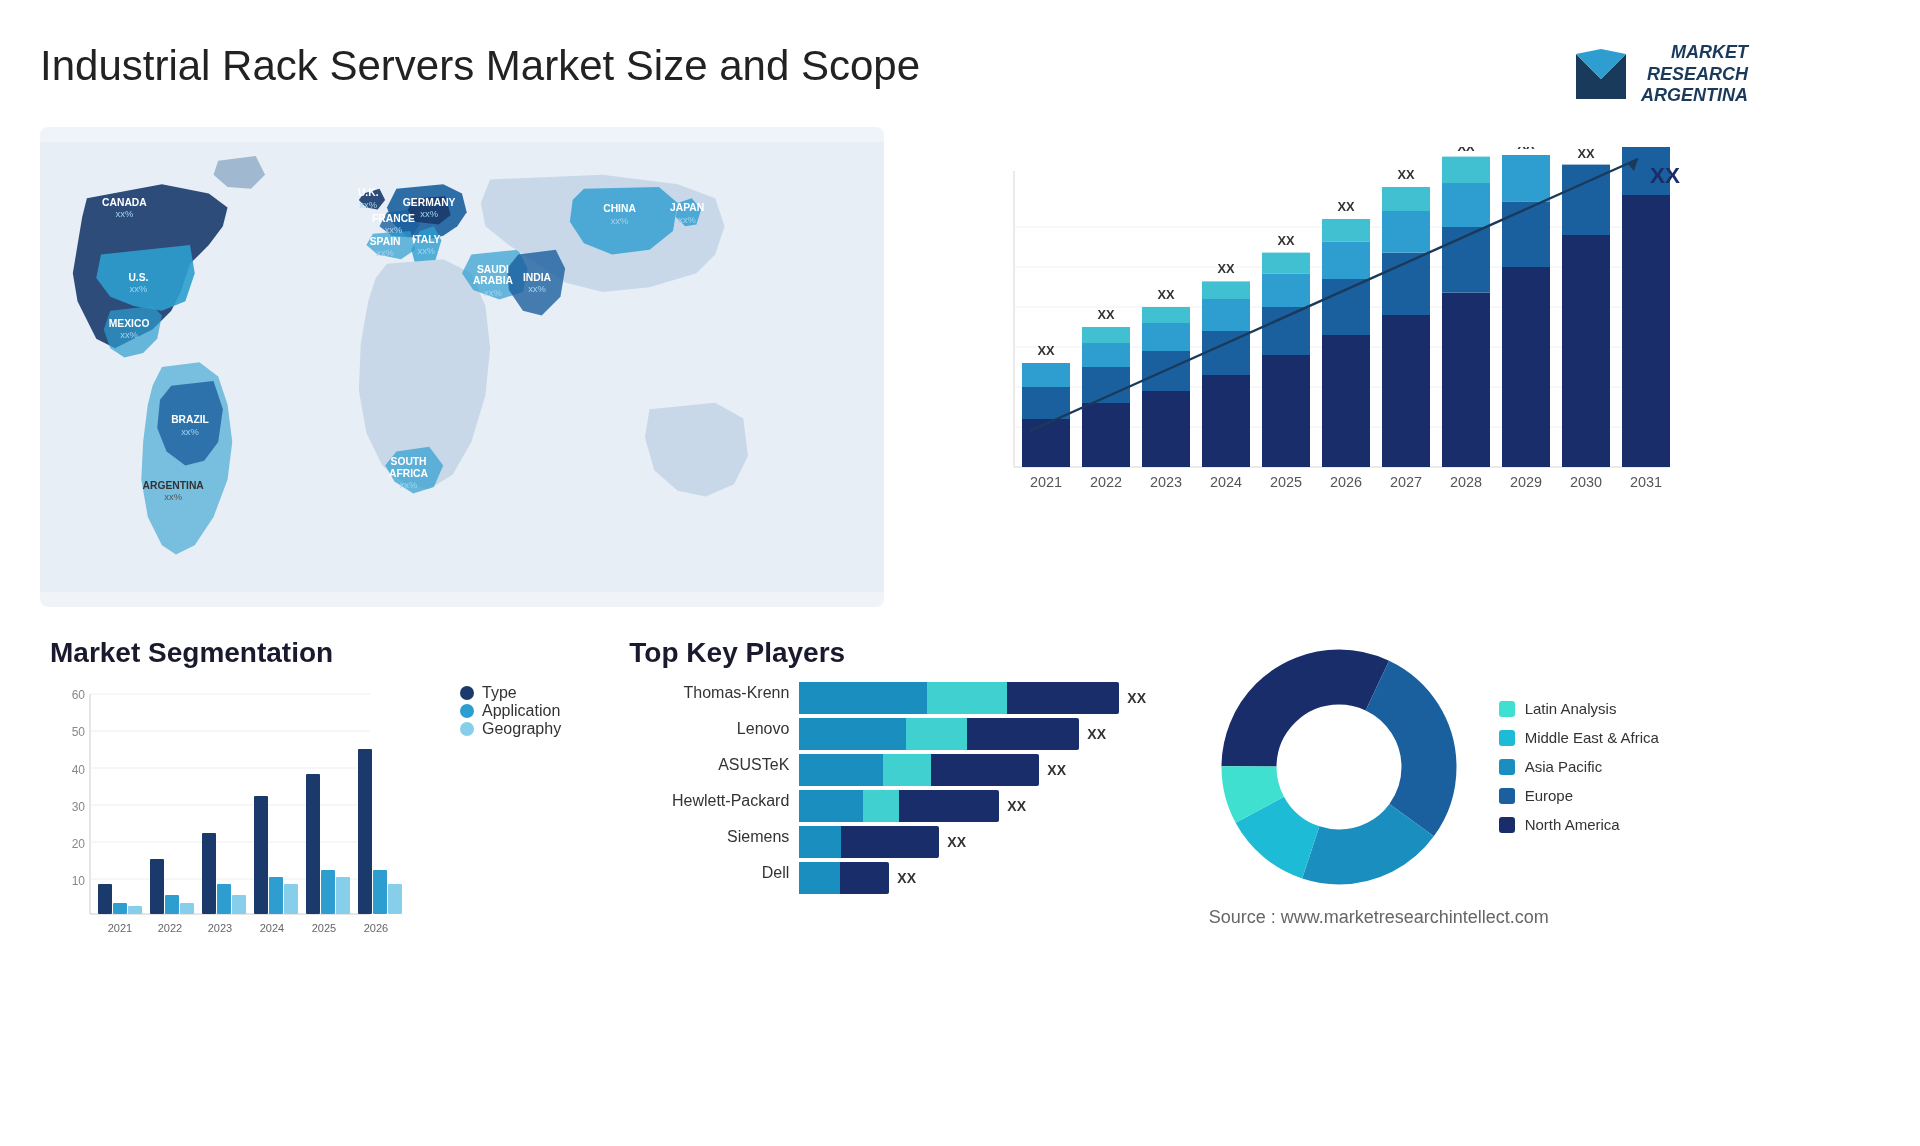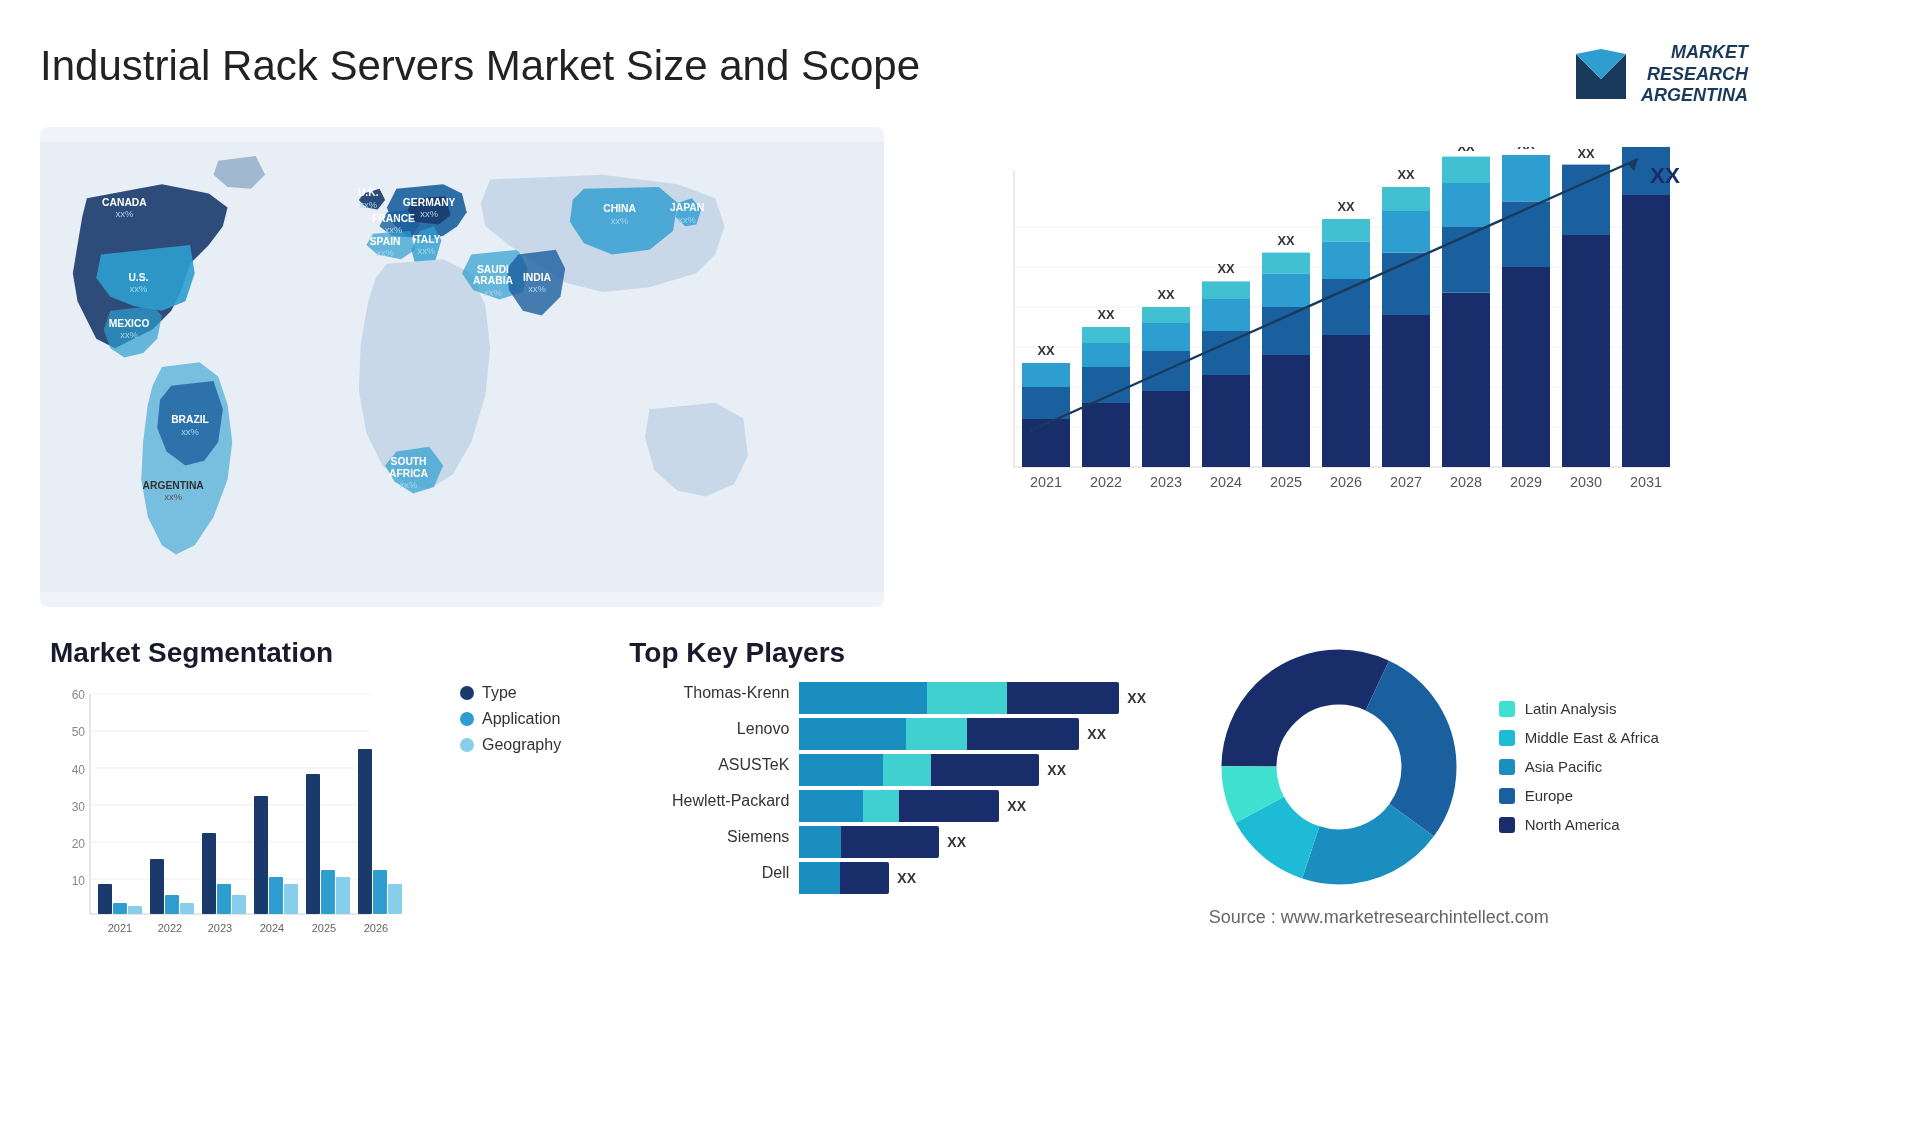--- a/index.html
+++ b/index.html
@@ -100,21 +100,20 @@
     }
 
     
     .segmentation-section {
       padding: 10px;
     }
 
     .seg-legend {
       display: flex;
       flex-direction: column;
-      gap: 8px;
       margin-left: 20px;
       justify-content: center;
     }
 
     .legend-item {
       display: flex;
       align-items: center;
       gap: 8px;
       font-size: 16px;
       color: #333;

